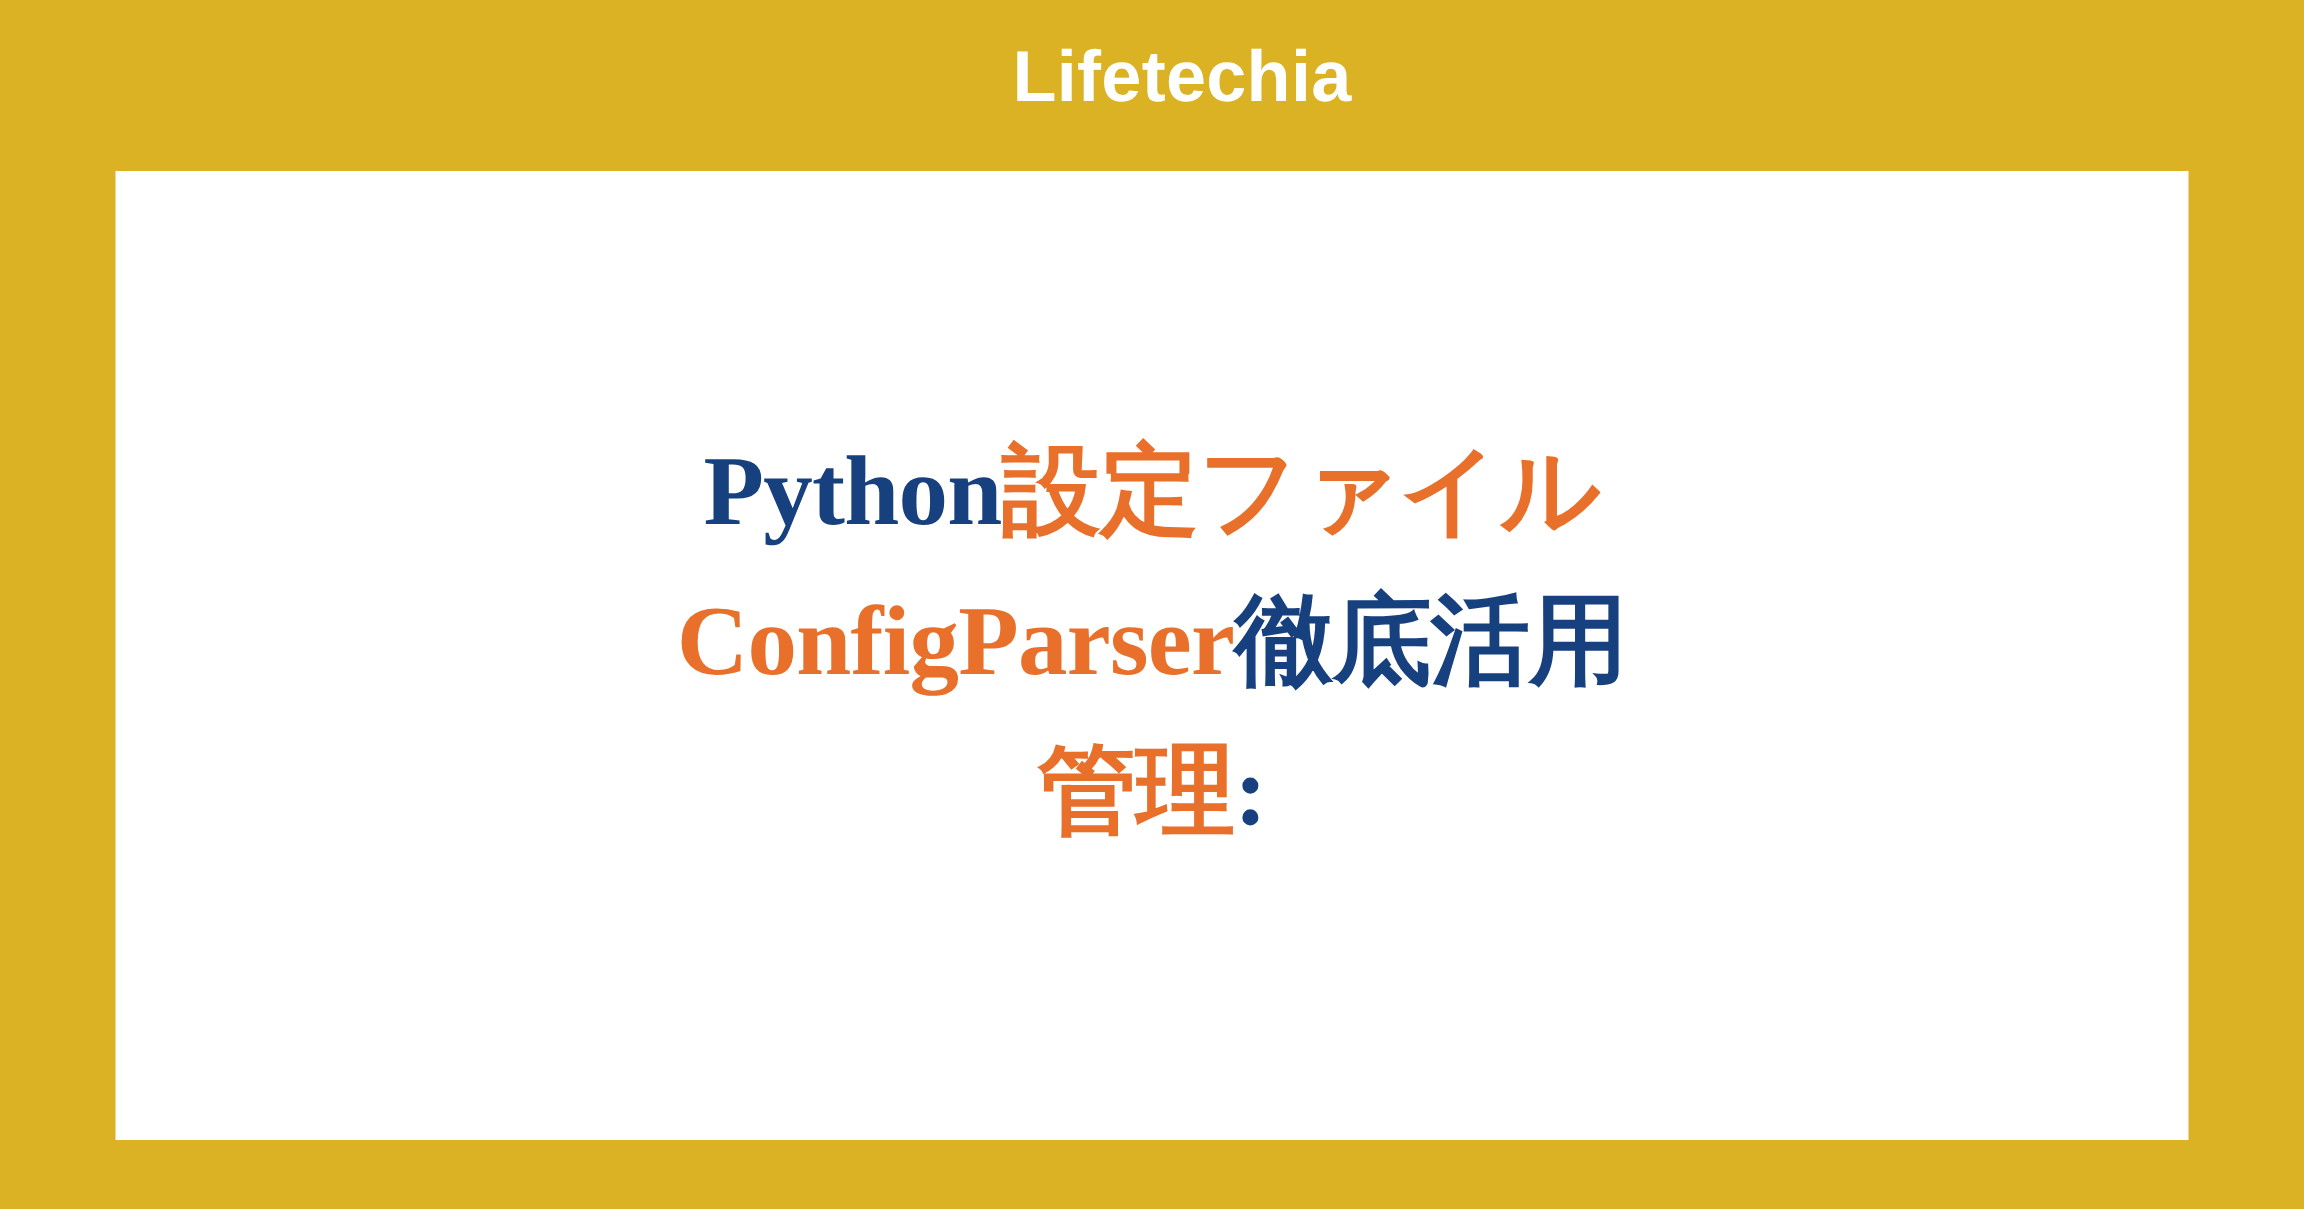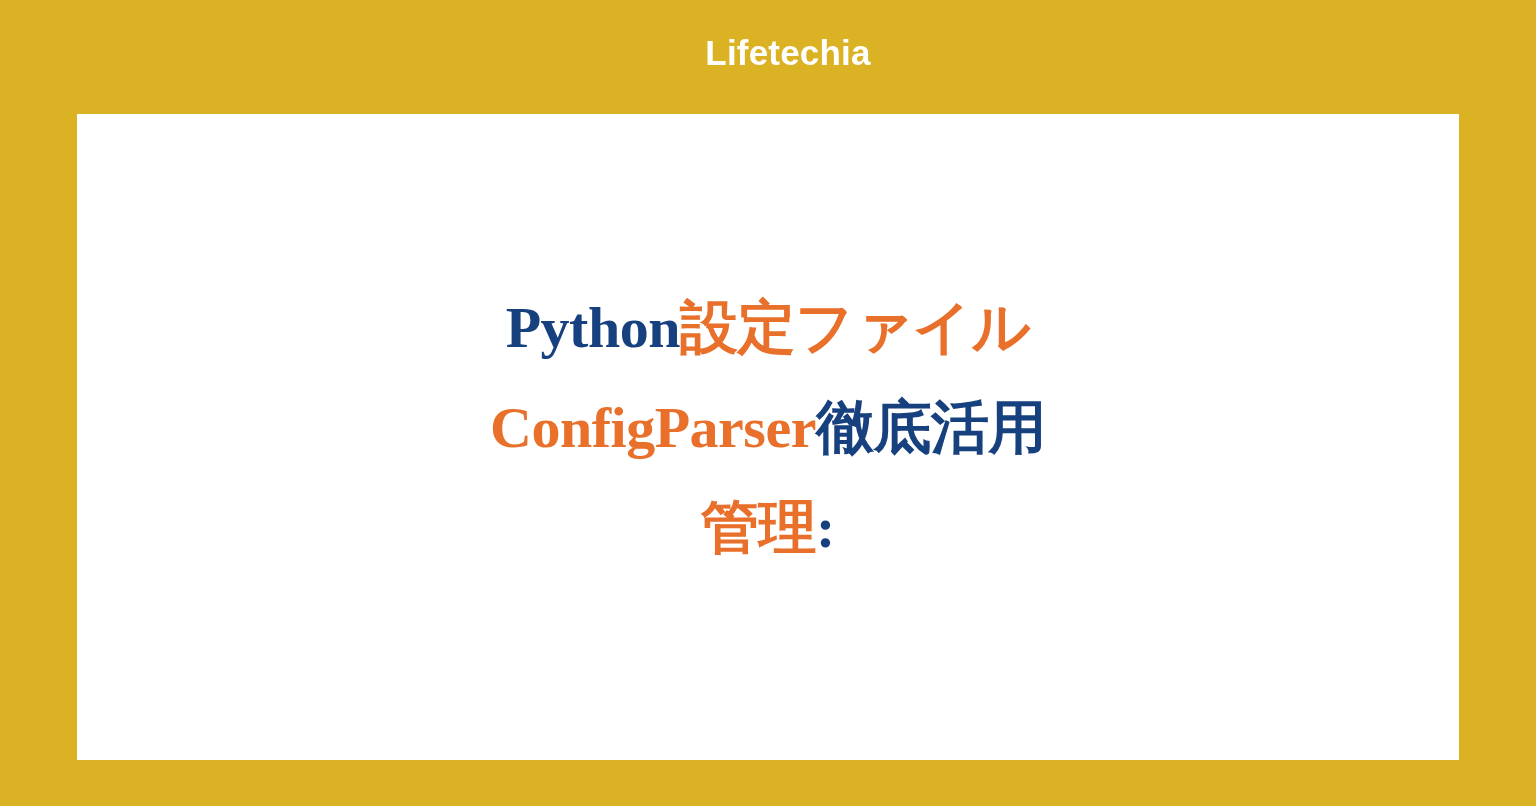--- a/index.html
+++ b/index.html
@@ -34,21 +34,21 @@
     align-items: center;
     justify-content: center;
     box-sizing: border-box;
     padding-bottom: 10px;
   }
 
   #brand-name {
     color: #ffffff;
     font-family: "Liberation Sans", sans-serif;
     font-weight: bold;
-    font-size: 35px;
+    font-size: 48px;
     letter-spacing: 0.2px;
     line-height: 1;
     white-space: nowrap;
     margin-left: 40px;
   }
 
   
   #content-card {
     position: absolute;
     left: 77px;
@@ -60,21 +60,21 @@
     display: flex;
     align-items: center;
     justify-content: center;
   }
 
   #article-title {
     width: 100%;
     text-align: center;
     font-family: "Liberation Serif", "DejaVu Serif", serif;
     font-weight: bold;
-    font-size: 58px;
+    font-size: 66px;
     line-height: 100px;
     letter-spacing: -0.5px;
     padding-bottom: 18px;
     box-sizing: border-box;
   }
 
   .title-line {
     display: block;
     white-space: nowrap;
   }

